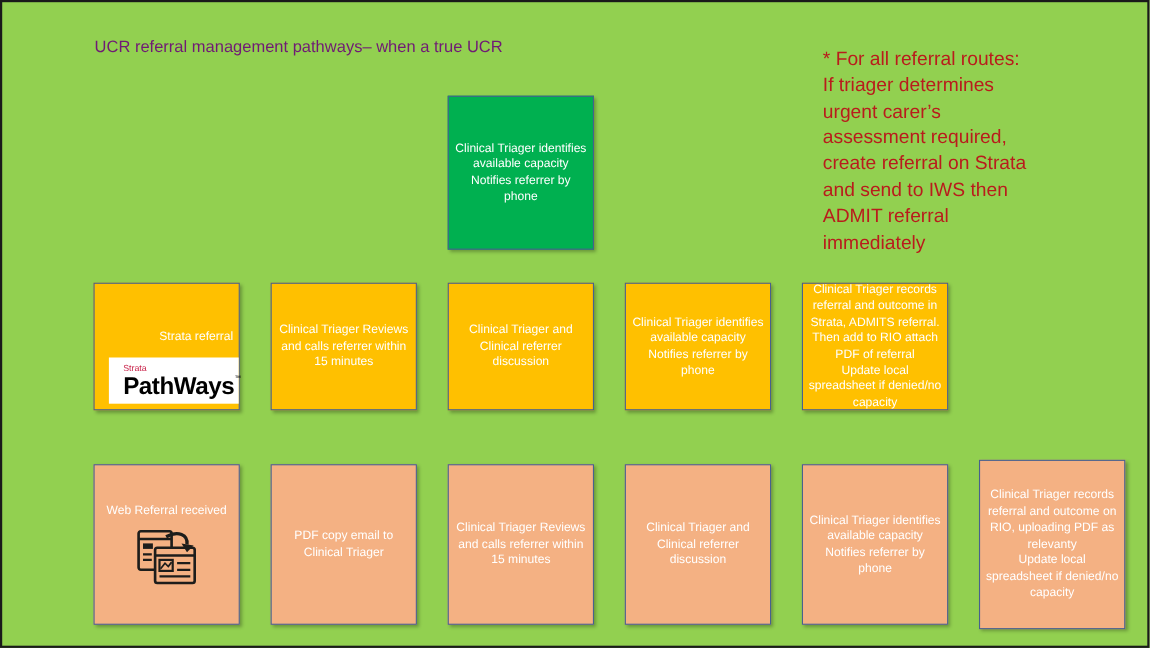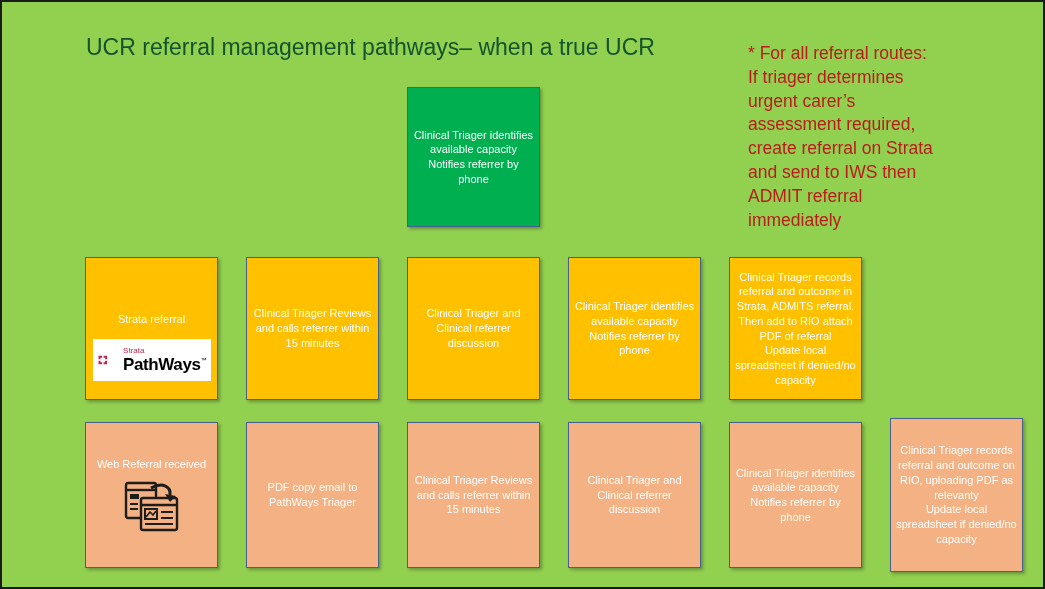--- a/index.html
+++ b/index.html
@@ -6,59 +6,59 @@
   body{
     width:1045px;height:589px;overflow:hidden;
     font-family:"Liberation Sans",sans-serif;
   }
   .slide{
     position:relative;width:1045px;height:589px;box-sizing:border-box;
     background:#92D050;border:2px solid #1a1a1a;
   }
   .title{
     position:absolute;left:84px;top:32px;margin:0;
-    font-size:23px;font-weight:normal;color:#14532d;white-space:nowrap;
+    font-size:15px;font-weight:normal;color:#701a75;white-space:nowrap;
   }
   .note{
     position:absolute;left:746px;top:40px;width:292px;
     font-size:17.5px;line-height:1.36;color:#b91c1c;white-space:pre-line;
   }
   .box{
     position:absolute;width:133px;box-sizing:border-box;
     border:1.5px solid #47618e;
     box-shadow:2px 2px 3px rgba(0,0,0,0.28);
     display:flex;flex-direction:column;align-items:center;justify-content:center;
     text-align:center;color:#ffffff;font-size:11px;line-height:1.34;
   }
   .box .box-label{white-space:pre-line;padding:0 5px;}
   .green{background:#00B050;}
   .amber{background:#FFC000;}
   .peach{background:#F4B183;}
   .c1{left:83px}.c2{left:244px}.c3{left:405px}.c4{left:566px}.c5{left:727px}.c6{left:888px}
   .r1{top:85px;height:140px}
-  .r2{top:255px;height:143px}
+  .r2{top:255px;height:116px}
   .r3{top:420px;height:146px}
   .box.tall{top:416px;height:154px}
   .phone-glyph{
     font-family:"DejaVu Sans",sans-serif;
     font-size:42px;line-height:1;color:#000;margin-top:12px;
   }
   .strata-logo{
     background:#ffffff;width:118px;height:42px;margin-top:12px;
     display:flex;align-items:center;justify-content:center;gap:15px;
     padding:2px 4px;box-sizing:border-box;
   }
   .strata-text{display:flex;flex-direction:column;align-items:flex-start;line-height:1;}
   .strata-small{color:#C9234A;font-size:8px;margin-bottom:1px;}
   .strata-row{display:flex;align-items:flex-start;}
-  .strata-large{color:#000;font-size:17px;font-weight:bold;letter-spacing:-0.4px;}
+  .strata-large{color:#000;font-size:22px;font-weight:bold;letter-spacing:-0.4px;}
   .tm{font-size:6px;color:#000;margin-top:1px;}
   .web-icon{margin-top:10px;}
   .web-box{padding-top:0;text-align:center;}
-  .logo-box{padding-top:36px;}
+  .logo-box{padding-top:36px;align-items:flex-end;}
 </style>
 </head>
 <body>
 
 <div class="slide">
 
   <h1 class="title">UCR referral management pathways– when a true UCR</h1>
 
   <div class="note">* For all referral routes:
 If triager determines
@@ -125,21 +125,21 @@
       <rect x="21" y="28" width="12" height="10" fill="none" stroke="#1d1d1b" stroke-width="2"></rect>
       <path d="M22 36 l4 -5 l3 3 l3 -4" fill="none" stroke="#1d1d1b" stroke-width="1.6"></path>
       <line x1="37" y1="31" x2="49" y2="31" stroke="#1d1d1b" stroke-width="2"></line>
       <line x1="37" y1="37" x2="49" y2="37" stroke="#1d1d1b" stroke-width="2"></line>
       <line x1="21" y1="43" x2="49" y2="43" stroke="#1d1d1b" stroke-width="2"></line>
       <path d="M27 7 C38 1 47 5 46 14" fill="none" stroke="#1d1d1b" stroke-width="3"></path>
       <path d="M41 13 l5 8 l6 -6 z" fill="#1d1d1b"></path>
     </svg>
   </div>
   <div class="box peach r3 c2">
-    <div class="box-label">PDF copy email to PathWays Triager</div>
+    <div class="box-label">PDF copy email to Clinical Triager</div>
   </div>
   <div class="box peach r3 c3">
     <div class="box-label">Clinical Triager Reviews and calls referrer within 15 minutes</div>
   </div>
   <div class="box peach r3 c4">
     <div class="box-label">Clinical Triager and Clinical referrer discussion</div>
   </div>
   <div class="box peach r3 c5">
     <div class="box-label">Clinical Triager identifies available capacity
 Notifies referrer by phone</div>

